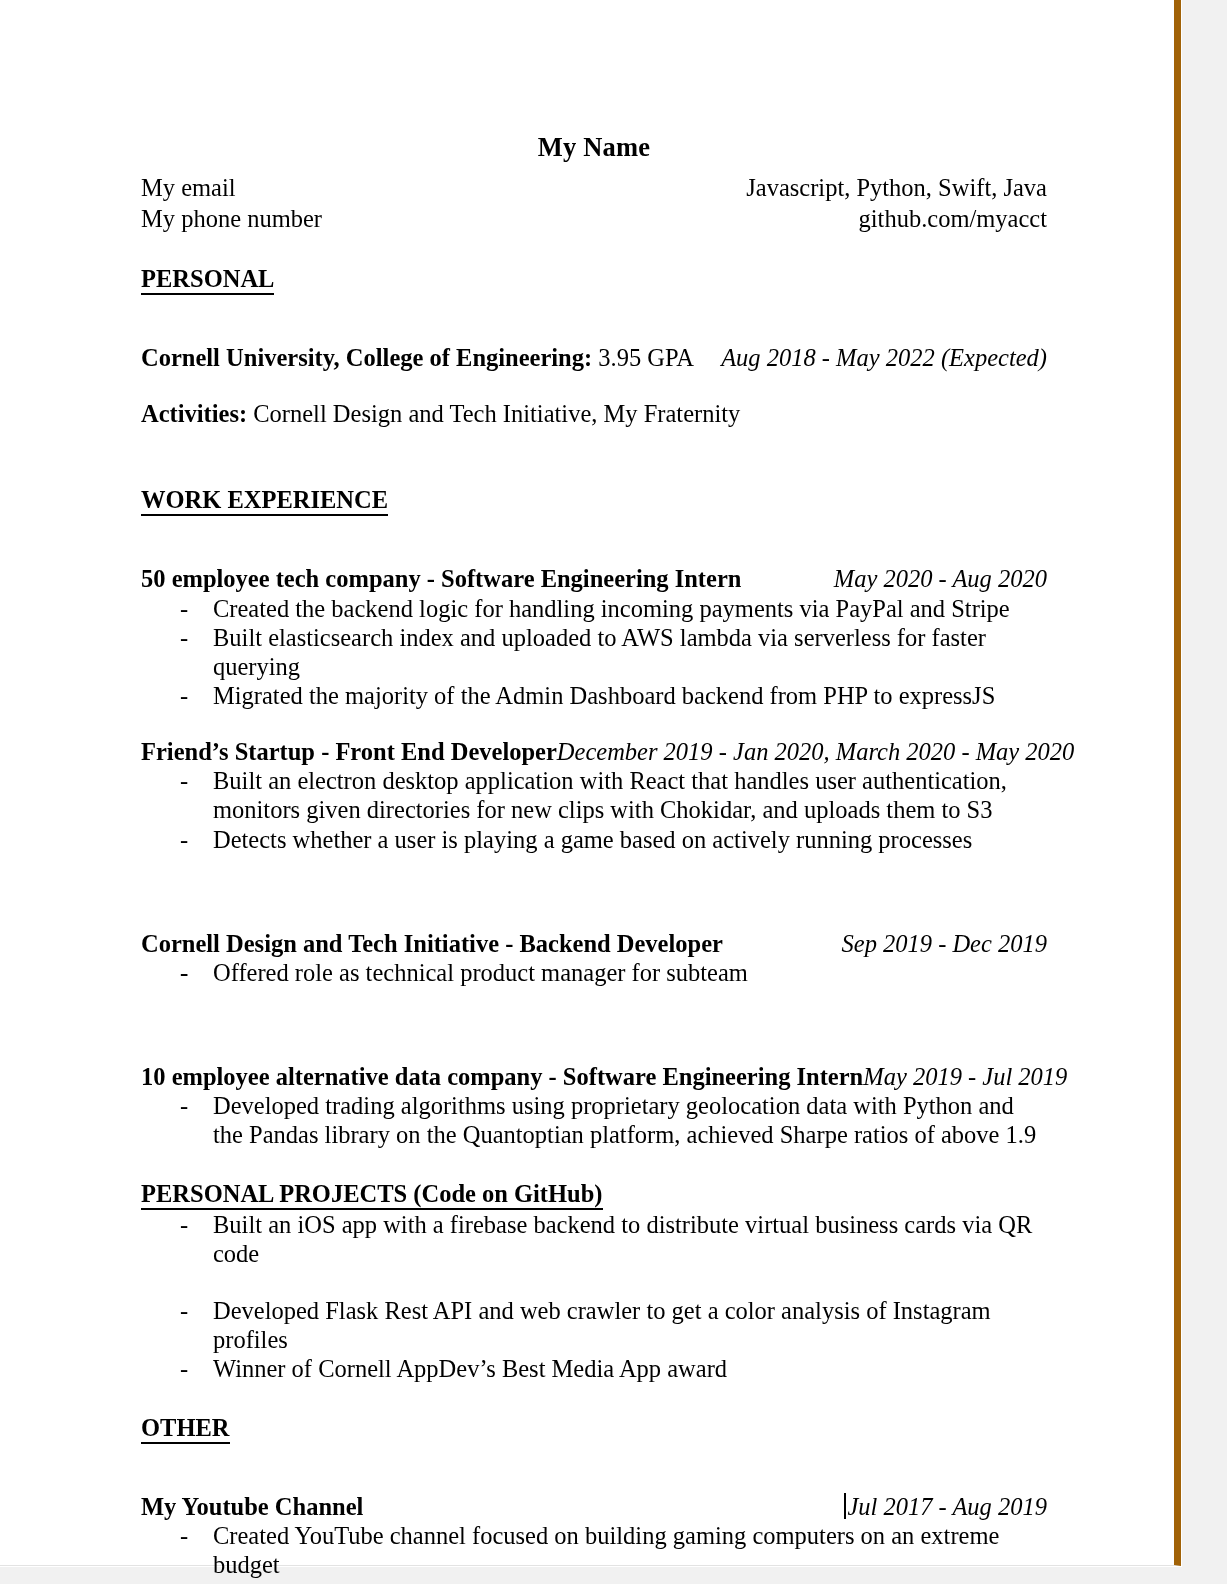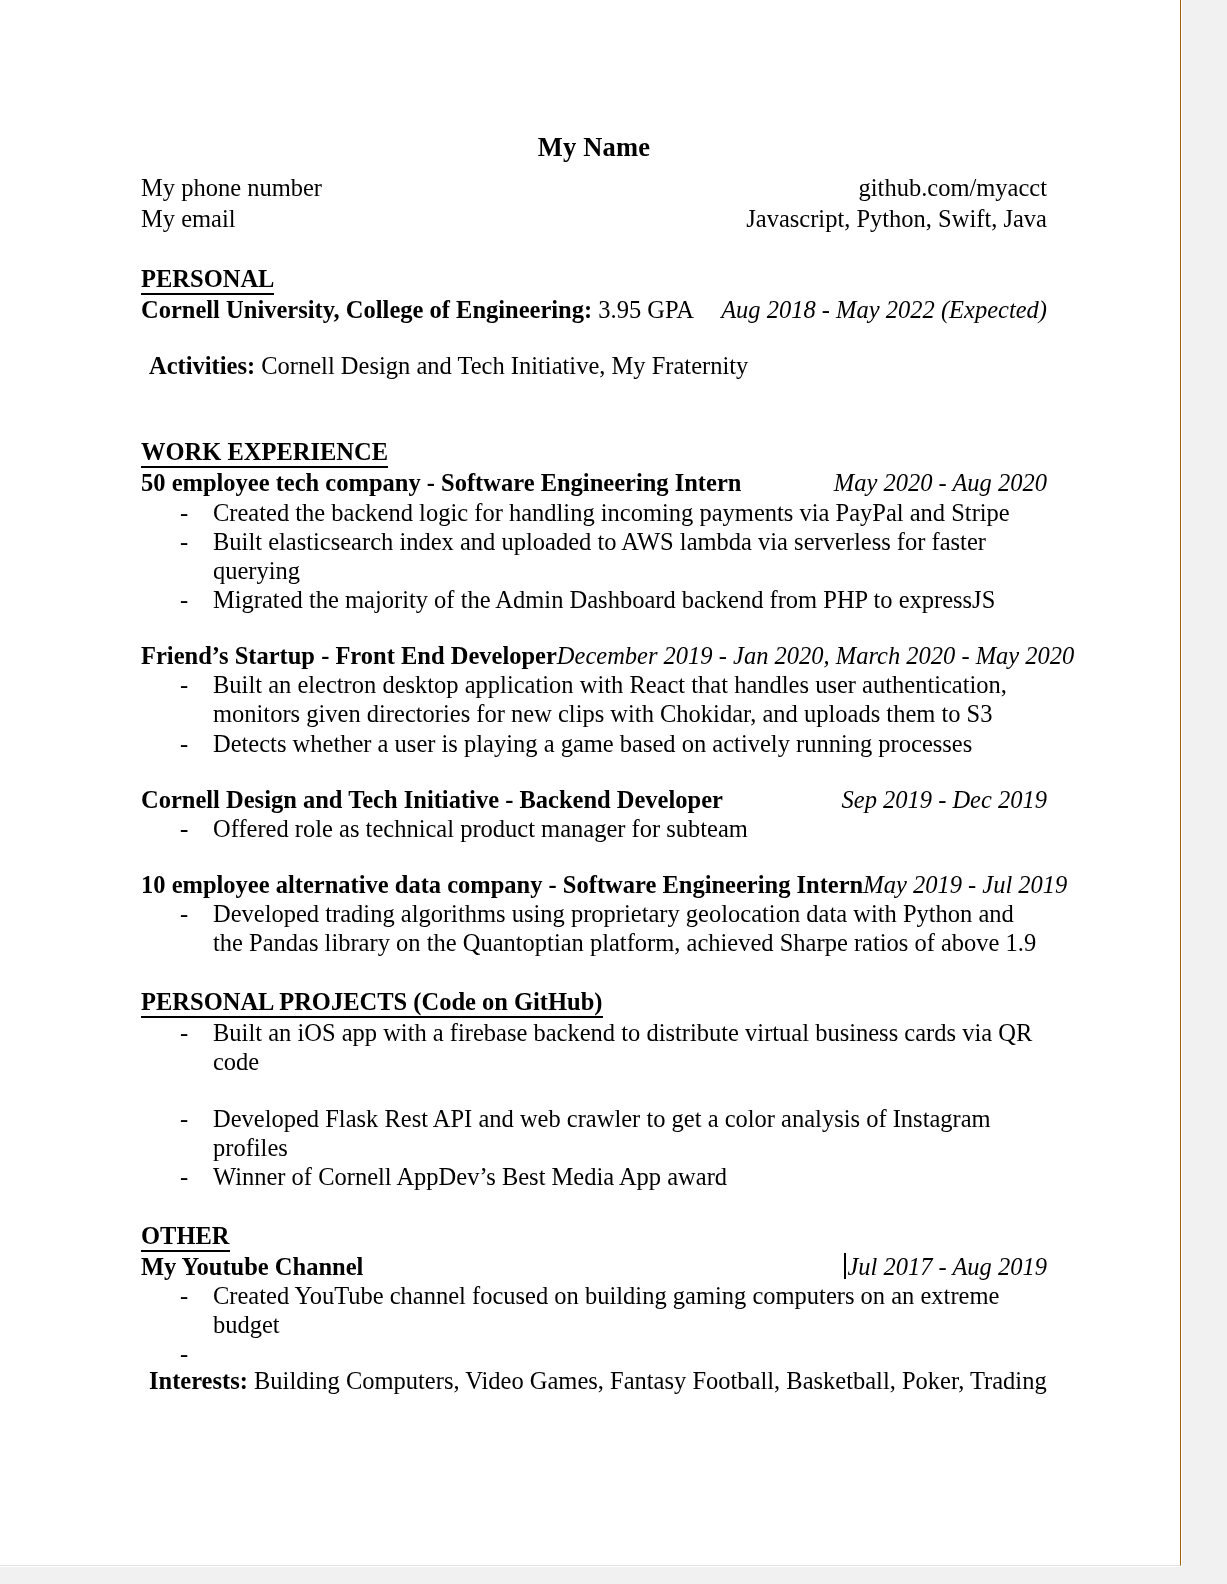--- a/index.html
+++ b/index.html
@@ -15,21 +15,21 @@
     font-family: "Liberation Serif", "DejaVu Serif", serif;
   }
 
   .page {
     position: absolute;
     left: 0;
     top: 0;
     width: 1181px;
     height: 1566px;
     background: #ffffff;
-    border-right: 1px solid #a16207;
+    border-right: 7px solid #a16207;
     border-bottom: 1px solid #e3e3e3;
   }
   .page-shadow {
     position: absolute;
     left: 1182px;
     top: 0;
     width: 45px;
     height: 1584px;
     background: #f1f1f1;
   }
@@ -79,36 +79,37 @@
     padding-bottom: 0px;
   }
   .gap-lg { height: 30px; }
   .gap-md { height: 27px; }
 
   .entry-row {
     display: flex;
     justify-content: space-between;
     align-items: flex-end;
     width: 100%;
+    margin-top: 48px;
   }
   .entry-title {
     font-weight: bold;
     white-space: nowrap;
   }
   .entry-date {
     font-style: italic;
     white-space: nowrap;
     position: relative;
   }
   .entry-inline {
     white-space: nowrap;
   }
 
   .para { margin: 0; }
-  .para .lbl { font-weight: bold; margin-left: 8px; }
+  .para .lbl { font-weight: bold; }
 
   ul.bullets {
     list-style: none;
     margin: 0;
     padding: 0;
   }
   ul.bullets li {
     position: relative;
     padding-left: 72px;
     margin: 0;
@@ -135,26 +136,26 @@
 
 <div class="page-shadow"></div>
 <div class="page-shadow-bottom"></div>
 
 <div class="page">
   <div class="doc">
 
     <div>
       <div class="name">My Name</div>
       <div class="contact-row">
+        <span class="contact-left">My email</span>
+        <span class="contact-right">Javascript, Python, Swift, Java</span>
+      </div>
+      <div class="contact-row">
         <span class="contact-left">My phone number</span>
         <span class="contact-right">github.com/myacct</span>
-      </div>
-      <div class="contact-row">
-        <span class="contact-left">My email</span>
-        <span class="contact-right">Javascript, Python, Swift, Java</span>
       </div>
     </div>
 
     <div class="gap-lg"></div>
 
     <div class="section">
       <div class="section-head">PERSONAL</div>
       <div class="entry-row">
         <span class="entry-inline"><span class="entry-title">Cornell University, College of Engineering:</span><span> 3.95 GPA</span></span>
         <span class="entry-date">Aug 2018 - May 2022 (Expected)</span>

